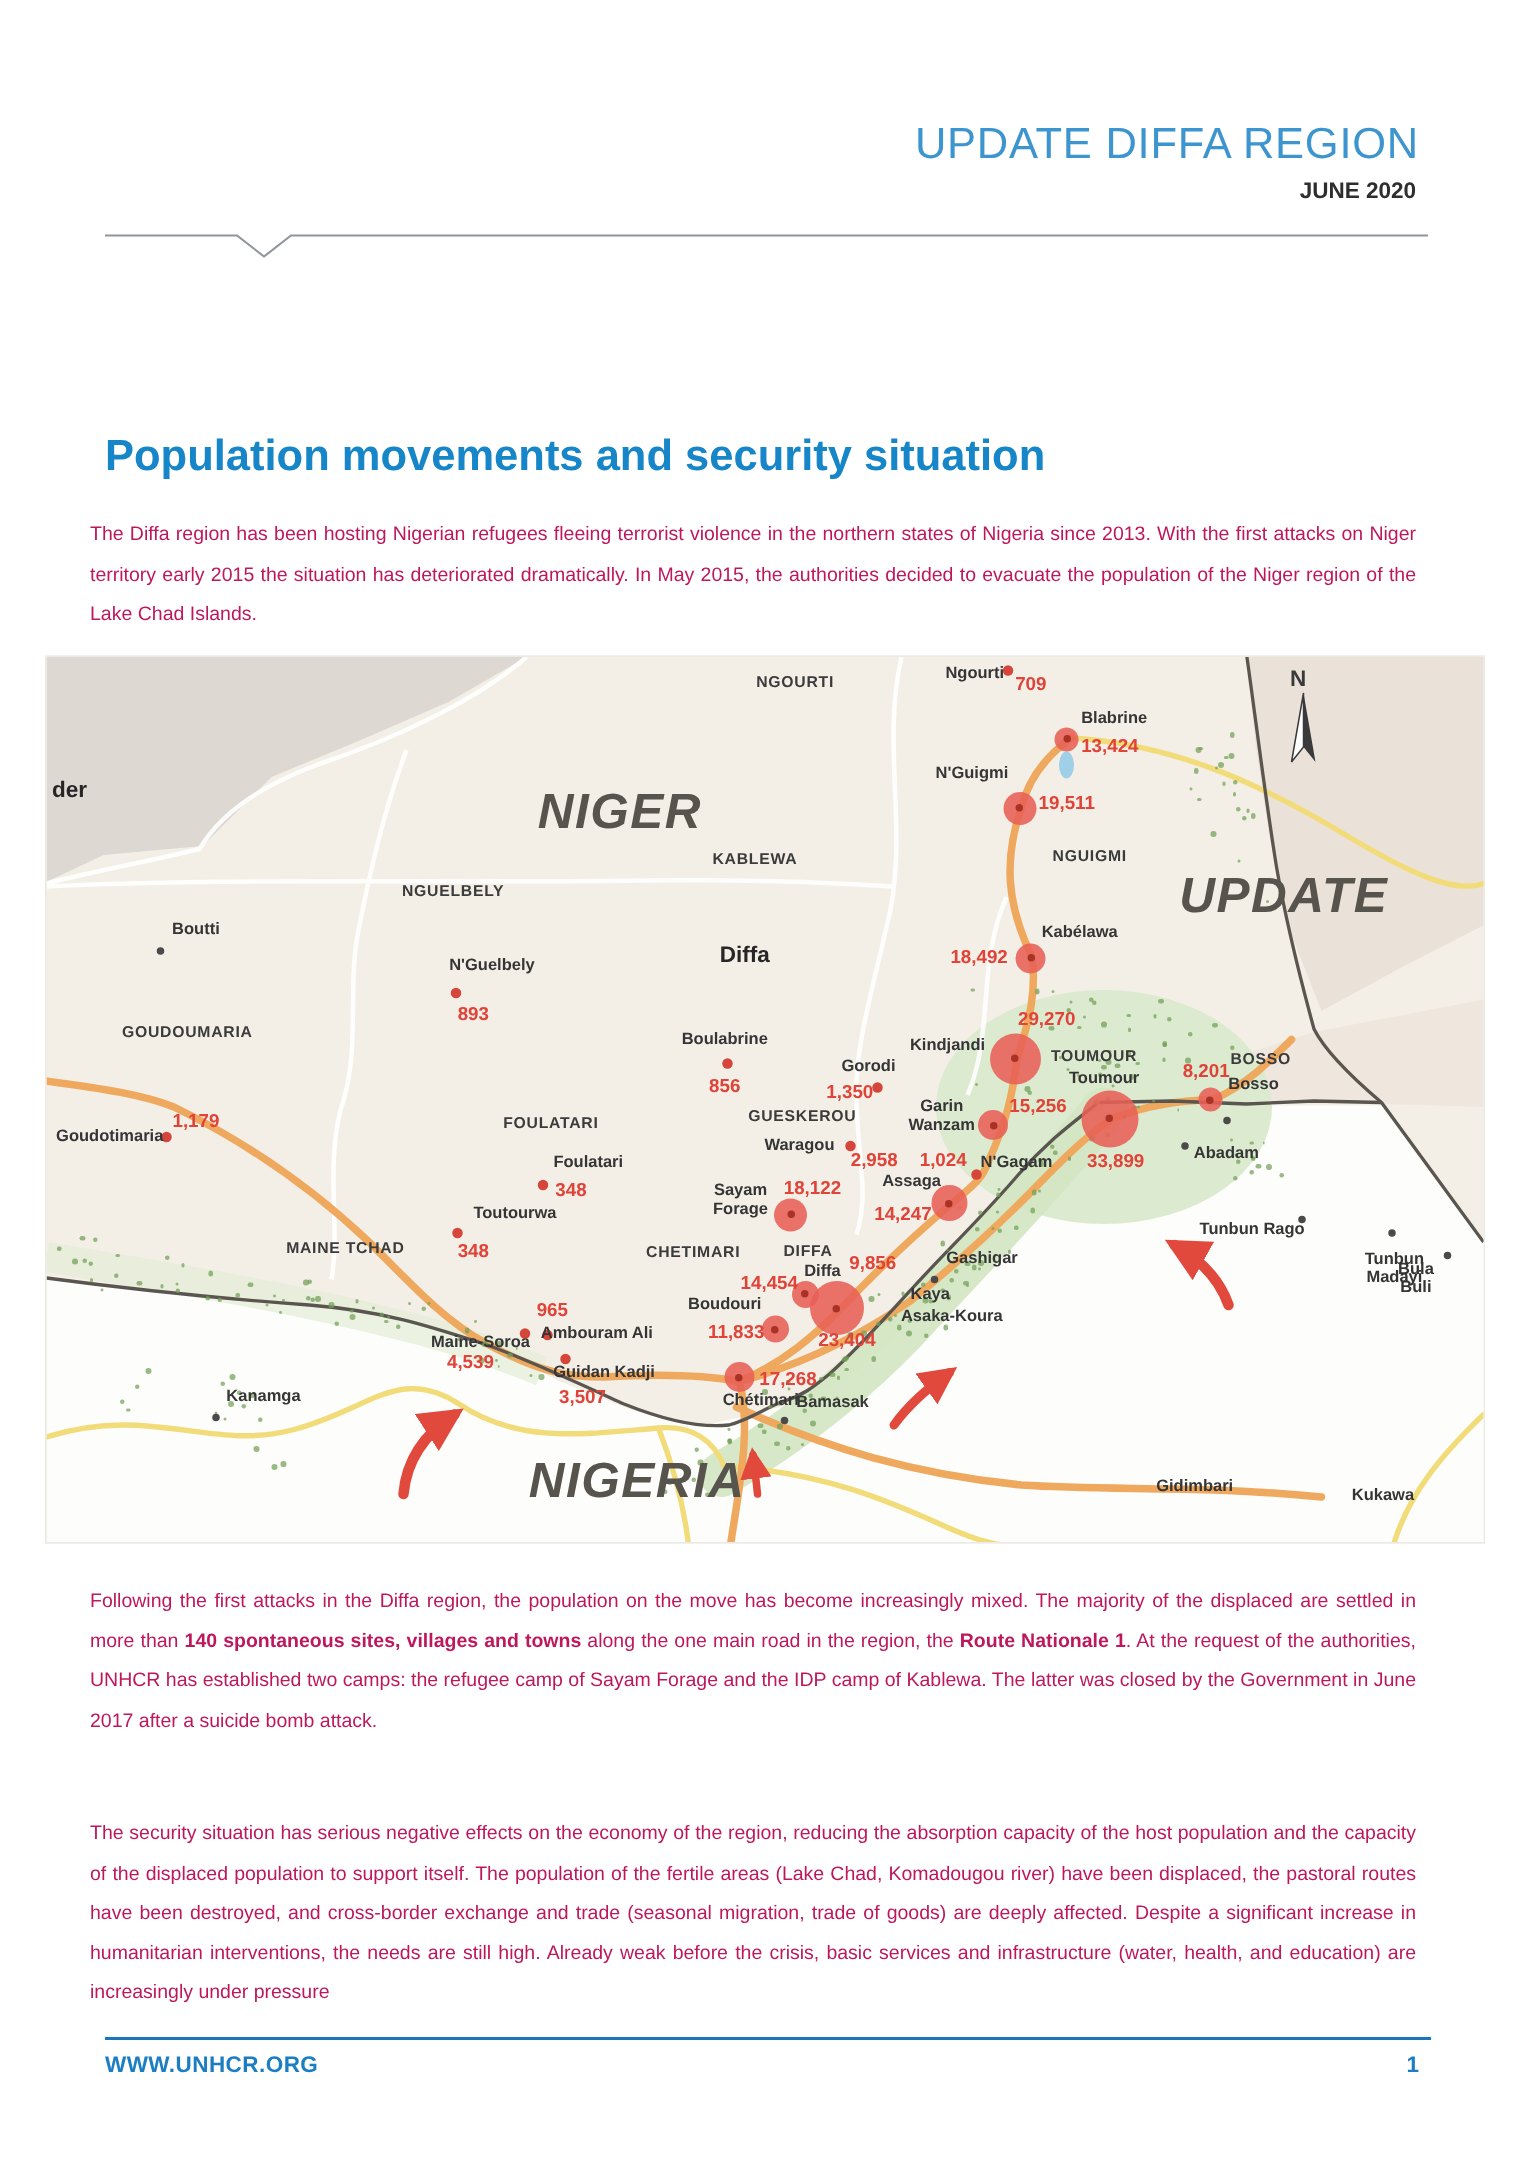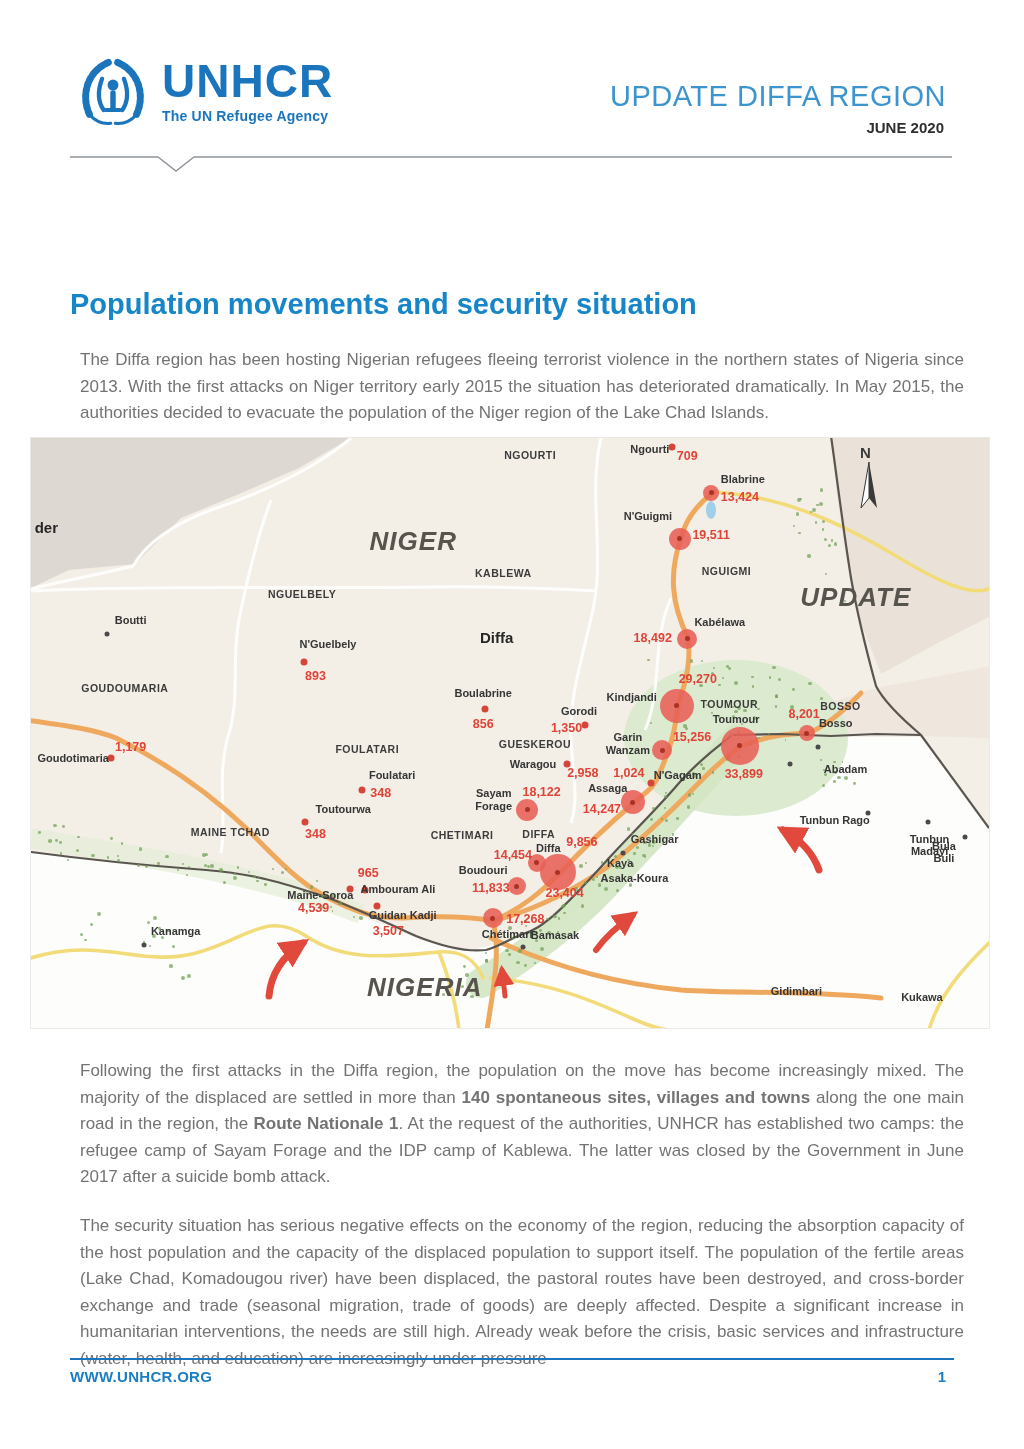--- a/index.html
+++ b/index.html
@@ -12,68 +12,49 @@
   .logo-name{font-size:46px;font-weight:bold;color:#1b75bc;letter-spacing:1px;line-height:1;}
   .logo-tag{font-size:14px;font-weight:bold;color:#1b75bc;margin-top:4px;letter-spacing:.2px;}
   .doc-title{position:absolute;right:78px;top:80px;text-align:right;}
   .doc-title-main{font-size:29px;color:#3d95cf;letter-spacing:.5px;}
   .doc-title-date{font-size:15px;color:#2e2e2e;font-weight:bold;margin-top:6px;margin-right:2px;}
   .header-rule{position:absolute;left:70px;top:155px;width:882px;height:20px;}
   
   .h1{position:absolute;left:70px;top:205px;width:884px;font-size:26px;font-weight:bold;color:#111;letter-spacing:.2px;}
   .h2{position:absolute;left:70px;top:288px;width:884px;font-size:29px;font-weight:bold;color:#1786c8;}
   
-  .para{position:absolute;left:80px;width:884px;font-size:17px;line-height:26.5px;text-align:justify;color:#737373;}
+  .para{position:absolute;left:60px;width:884px;font-size:13px;line-height:26.5px;text-align:justify;color:#be185d;}
   .para .b{font-weight:bold;}
   #p1{top:330px;} #p2{top:1041px;} #p3{top:1196px;}
   
   .footer-rule{position:absolute;left:70px;top:1358px;width:884px;height:2px;background:#1b75bc;}
   .footer-url{position:absolute;left:70px;top:1368px;font-size:15px;font-weight:bold;color:#1b7ec2;letter-spacing:.3px;text-decoration:none;}
   .footer-page{position:absolute;right:78px;top:1368px;font-size:15px;font-weight:bold;color:#1b7ec2;}
   
   .map{position:absolute;left:30px;top:437px;width:960px;height:592px;background:#f3efe7;overflow:hidden;border:1px solid #eceae4;box-sizing:border-box;}
   .map svg.base{position:absolute;inset:0;}
   .speck{position:absolute;border-radius:50%;background:#71a058;opacity:.72;}
   .mk{position:absolute;transform:translate(-50%,-50%);white-space:pre-line;text-align:center;z-index:3;}
-  .country{font-size:26px;font-weight:bold;font-style:italic;color:#57534d;letter-spacing:1px;z-index:2;}
+  .country{font-size:33px;font-weight:bold;font-style:italic;color:#57534d;letter-spacing:1px;z-index:2;}
   .region{font-size:10.5px;font-weight:bold;color:#3b3b3b;letter-spacing:.5px;}
   .town{font-size:11px;font-weight:600;color:#353535;line-height:1.15;}
   .capital{font-size:15px;font-weight:bold;color:#262626;}
   .val{font-size:12.5px;font-weight:bold;color:#e04338;z-index:4;}
   .circle{background:rgba(232,96,86,.88);border-radius:50%;z-index:2;display:flex;align-items:center;justify-content:center;}
   .circle::after{content:"";width:5px;height:5px;border-radius:50%;background:#a93226;}
   .dot-red{width:7px;height:7px;border-radius:50%;background:#d6453a;z-index:2;}
   .dot-dark{width:5px;height:5px;border-radius:50%;background:#4a4a4a;z-index:2;}
   .compass{position:absolute;left:829px;top:6px;z-index:3;text-align:center;color:#3a3a3a;}
   .compass .n{font-size:15px;font-weight:bold;font-family:"Liberation Sans",sans-serif;}
 </style>
 </head>
 <body>
 
 <div class="page">
 
-  <div class="logo">
-    <svg viewBox="0 0 100 100">
-      <g fill="none" stroke="#1b75bc" stroke-linecap="round">
-        <path d="M44,7 C18,18 8,48 20,74" stroke-width="9" stroke-dasharray="4 3.5"></path>
-        <path d="M56,7 C82,18 92,48 80,74" stroke-width="9" stroke-dasharray="4 3.5"></path>
-        <path d="M20,74 C28,83 38,86 47,85" stroke-width="4"></path>
-        <path d="M80,74 C72,83 62,86 53,85" stroke-width="4"></path>
-        <path d="M36,28 C30,44 31,58 38,68" stroke-width="5.5"></path>
-        <path d="M64,28 C70,44 69,58 62,68" stroke-width="5.5"></path>
-        <circle cx="50" cy="36" r="7" fill="#1b75bc" stroke="none"></circle>
-        <path d="M50,46 L50,65" stroke-width="7"></path>
-        <path d="M41,68 L59,68" stroke-width="5"></path>
-      </g>
-    </svg>
-    <div class="logo-text">
-      <div class="logo-name">UNHCR</div>
-      <div class="logo-tag">The UN Refugee Agency</div>
-    </div>
-  </div>
 
   <div class="doc-title">
     <div class="doc-title-main">UPDATE DIFFA REGION</div>
     <div class="doc-title-date">JUNE 2020</div>
   </div>
 
   <svg class="header-rule" viewBox="0 0 882 20" preserveAspectRatio="none">
     <polyline points="0,2 88,2 106,16 124,2 882,2" fill="none" stroke="#8f959a" stroke-width="1.4"></polyline>
   </svg>
 
@@ -176,21 +157,21 @@
 Forage</div>
         <div class="mk town" style="left: 62.7%; top: 43.9%;">Kindjandi</div>
         <div class="mk town" style="left: 71.9%; top: 31.2%;">Kabélawa</div>
         <div class="mk capital" style="left: 48.6%; top: 33.8%;">Diffa</div>
         <div class="mk town" style="left: 73.6%; top: 47.6%;">Toumour</div>
         <div class="mk town" style="left: 62.3%; top: 51.9%;">Garin
 Wanzam</div>
         <div class="mk town" style="left: 67.5%; top: 57.1%; text-align: right;">N'Gagam</div>
         <div class="mk town" style="left: 60.2%; top: 59.3%;">Assaga</div>
         <div class="mk town" style="left: 84%; top: 48.3%;">Bosso</div>
-        <div class="mk town" style="left: 82.1%; top: 56.1%; margin-left: 28px;">Abadam</div>
+        <div class="mk town" style="left: 82.1%; top: 56.1%;">Abadam</div>
         <div class="mk town" style="left: 95.3%; top: 62.3%; margin-top: 47px;">Bula Buli</div>
         <div class="mk town" style="left: 83.9%; top: 64.7%;">Tunbun Rago</div>
         <div class="mk town" style="left: 93.8%; top: 69.1%;">Tunbun Madayi</div>
         <div class="mk town" style="left: 65.1%; top: 67.9%;">Gashigar</div>
         <div class="mk town" style="left: 61.5%; top: 72%;">Kaya</div>
         <div class="mk town" style="left: 63%; top: 74.5%;">Asaka-Koura</div>
         <div class="mk town" style="left: 54%; top: 69.5%;">Diffa</div>
         <div class="mk town" style="left: 47.2%; top: 73.2%;">Boudouri</div>
         <div class="mk town" style="left: 49.7%; top: 84%;">Chétimari</div>
         <div class="mk town" style="left: 54.7%; top: 84.3%;">Bamasak</div>

